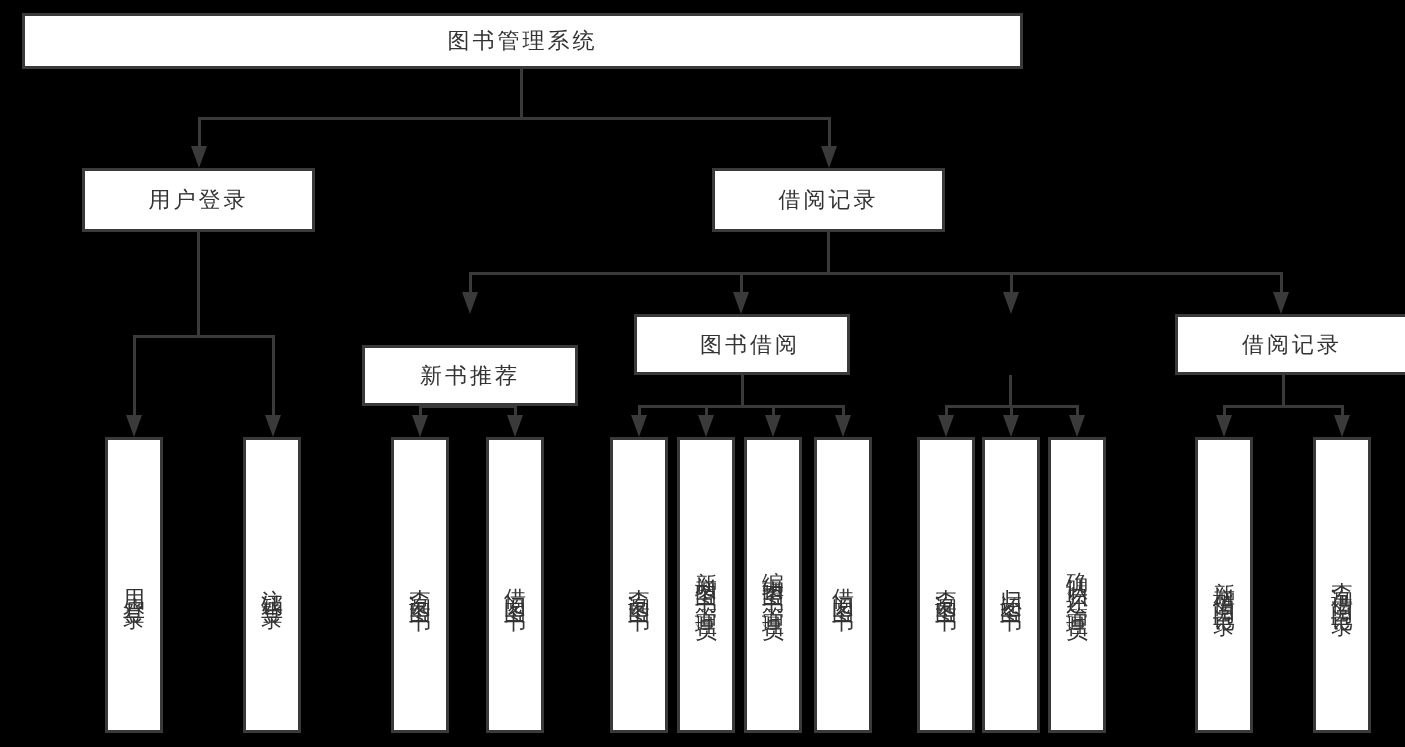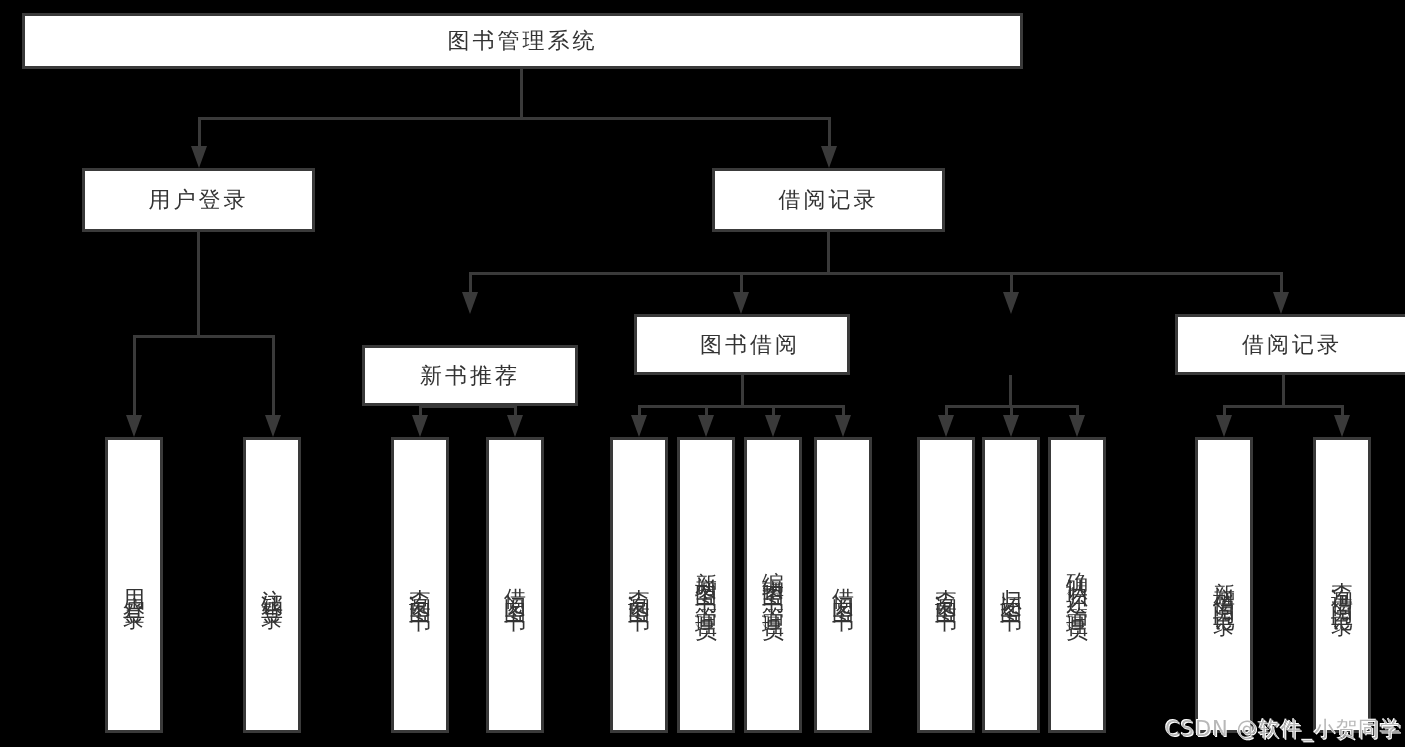--- a/index.html
+++ b/index.html
@@ -126,21 +126,20 @@
   <div class="box v" style="left:1048px; top:437px; width:58px; height:296px;">
     <span class="lbl">确认归还（管理员）</span>
   </div>
   <div class="box v" style="left:1195px; top:437px; width:58px; height:296px;">
     <span class="lbl">新增借阅记录</span>
   </div>
   <div class="box v" style="left:1313px; top:437px; width:58px; height:296px;">
     <span class="lbl">查询借阅记录</span>
   </div>
 
-  <div class="watermark">CSDN @软件_小贺同学</div>
 <div class="cline" style="left: 519.5px; top: 69px; width: 3px; height: 49px;"></div>
     <div class="cline" style="left: 197.5px; top: 116.5px; width: 633px; height: 3px;"></div>
     <div class="cline" style="left: 197.5px; top: 118px; width: 3px; height: 40px;"></div>
     <div class="carrow" style="left: 191px; top: 146px;"></div>
     <div class="cline" style="left: 827.5px; top: 118px; width: 3px; height: 40px;"></div>
     <div class="carrow" style="left: 821px; top: 146px;"></div>
     <div class="cline" style="left: 196.5px; top: 232px; width: 3px; height: 104px;"></div>
     <div class="cline" style="left: 132.5px; top: 334.5px; width: 142px; height: 3px;"></div>
     <div class="cline" style="left: 132.5px; top: 336px; width: 3px; height: 91px;"></div>
     <div class="carrow" style="left: 126px; top: 415px;"></div>

